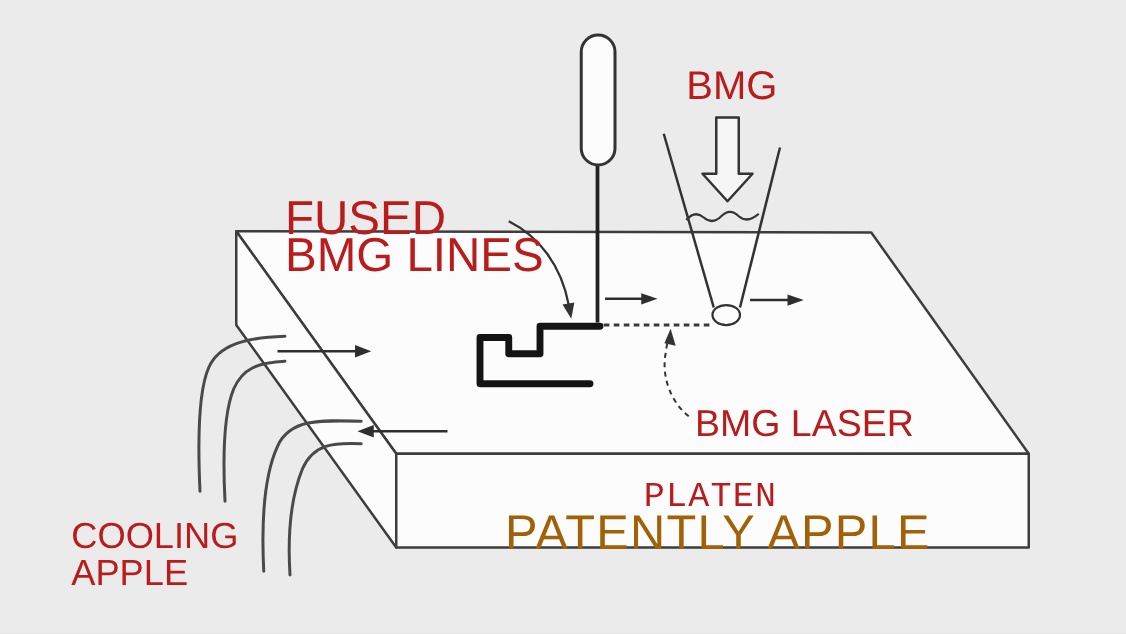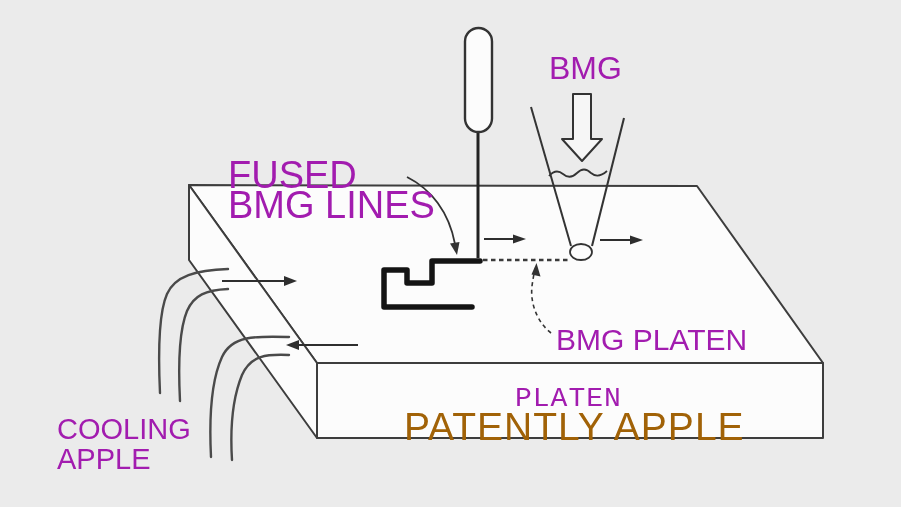--- a/index.html
+++ b/index.html
@@ -7,21 +7,21 @@
     position: relative;
     width: 901px;
     height: 507px;
     background: #ebebeb;
     overflow: hidden;
     font-family: "Liberation Sans", sans-serif;
   }
   .stage svg { position: absolute; left: 0; top: 0; }
   .lbl {
     position: absolute;
-    color: #a21caf;
+    color: #b91c1c;
     white-space: nowrap;
     line-height: 1;
     user-select: none;
   }
   .lbl-fused   { left: 228px; top: 112px; font-size: 38px; line-height: 30px; margin-top: 48px; }
   .lbl-bmg     { left: 549px; top: 52px;  font-size: 32px; }
   .lbl-powder  { left: 556px; top: 325px; font-size: 30px; }
   .lbl-platen  { left: 515px; top: 385px; font-size: 28px; letter-spacing: 1px; font-family: Liberation Mono, monospace; }
   .lbl-cooling { left: 57px;  top: 414px; font-size: 29px; line-height: 30px; }
   .lbl-watermark {
@@ -98,21 +98,21 @@
     </g>
   </svg>
 
   <div class="lbl lbl-fused">
     <div>FUSED</div>
     <div>BMG LINES</div>
   </div>
 
   <div class="lbl lbl-bmg">BMG</div>
 
-  <div class="lbl lbl-powder">BMG PLATEN</div>
+  <div class="lbl lbl-powder">BMG LASER</div>
 
   <div class="lbl lbl-platen">PLATEN</div>
 
   <div class="lbl lbl-cooling">
     <div>COOLING</div>
     <div>APPLE</div>
   </div>
 
   <div class="lbl lbl-watermark">PATENTLY APPLE</div>
 

